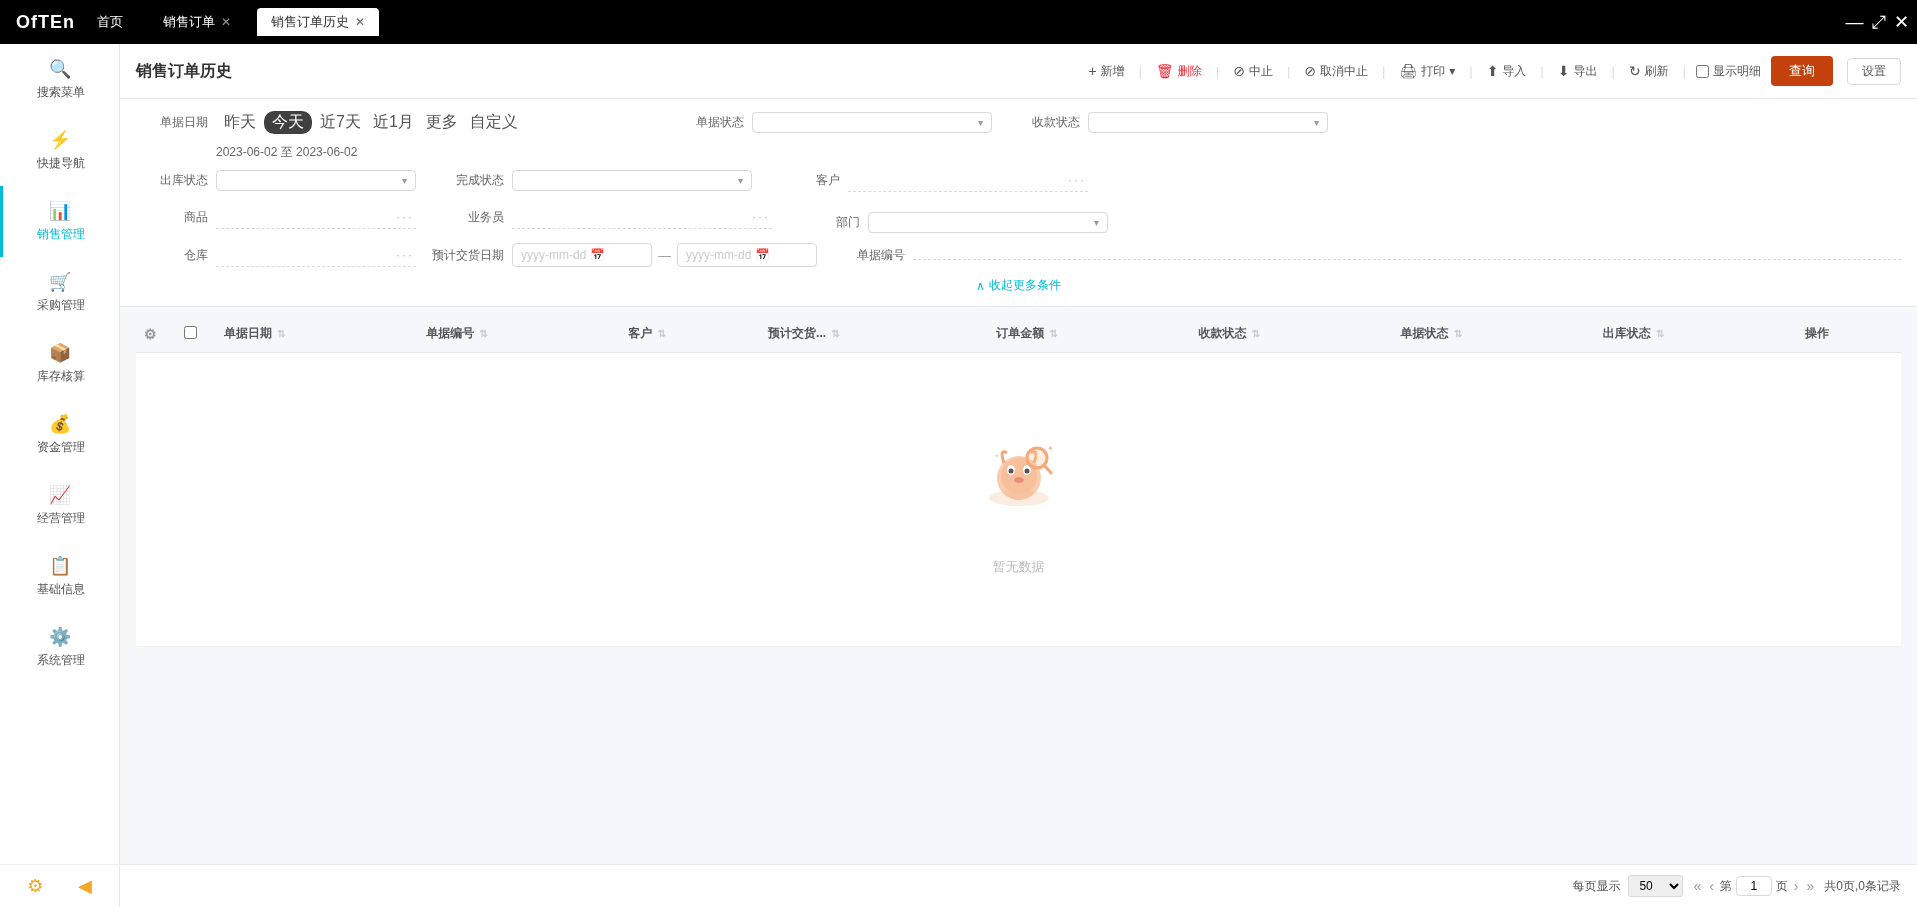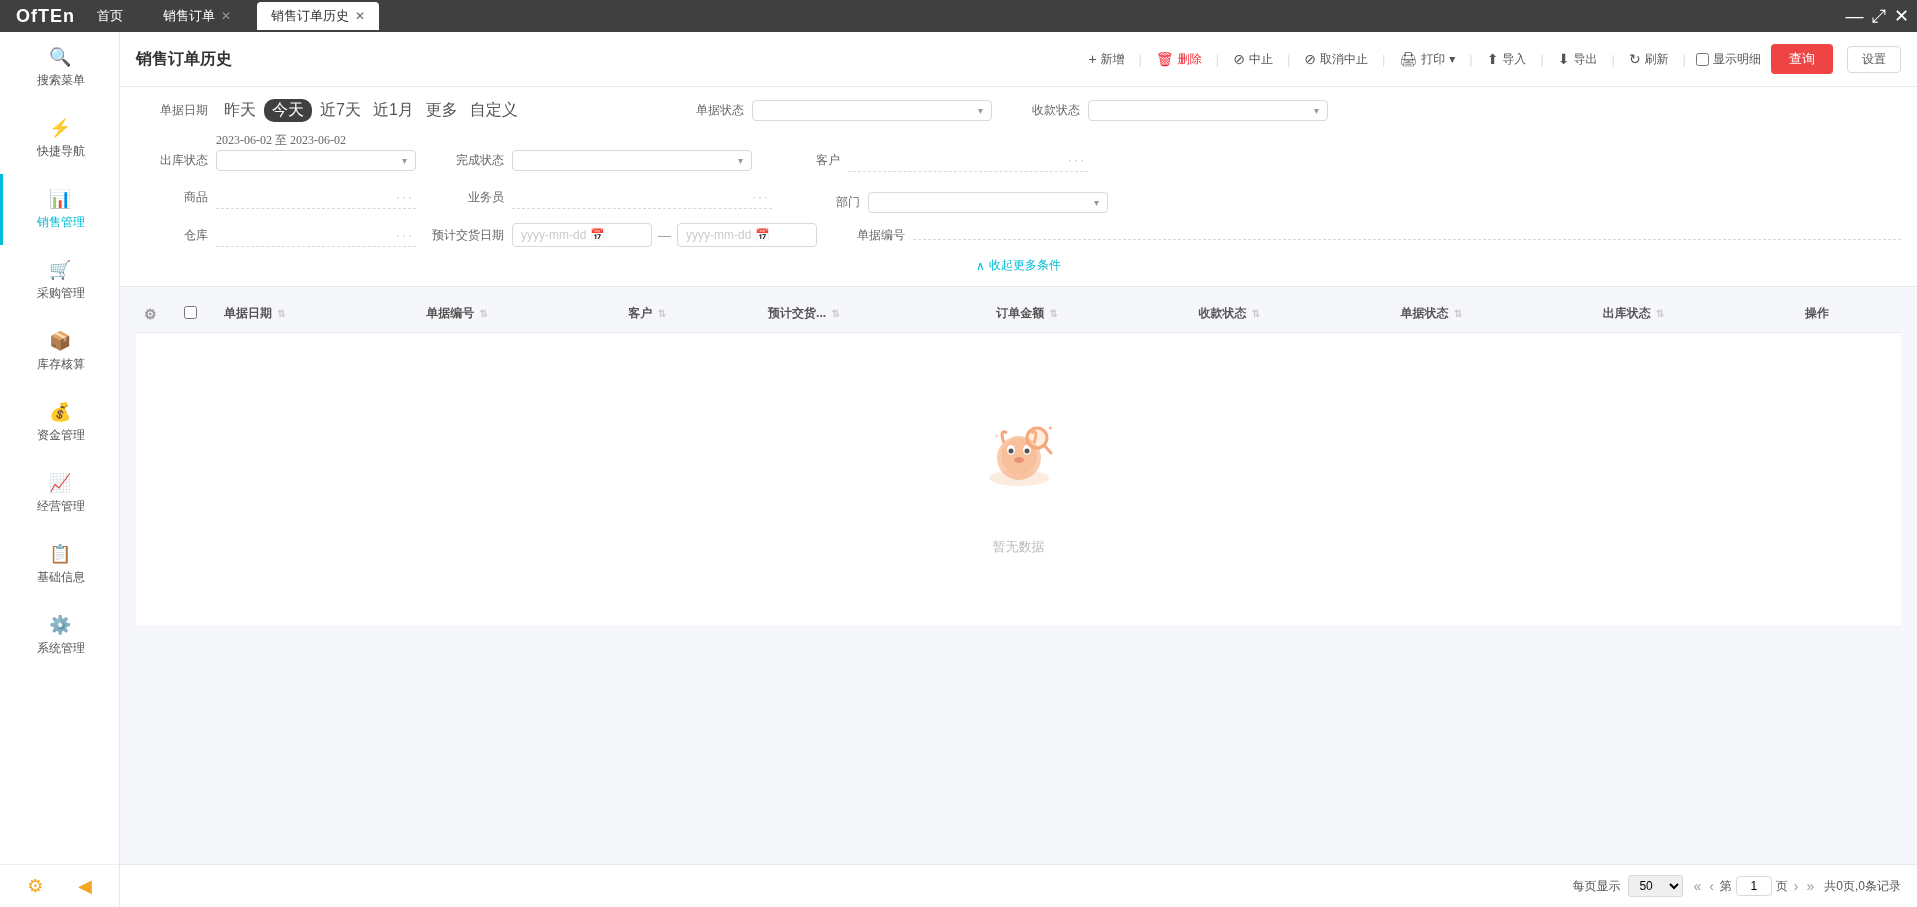--- a/index.html
+++ b/index.html
@@ -1,19 +1,19 @@
 <!DOCTYPE html>
 <html><head>
   <meta charset="utf-8">
   <style>
     * { box-sizing: border-box; margin: 0; padding: 0; }
     body { font-family: "Microsoft YaHei", Arial, sans-serif; font-size: 13px; background: #f0f2f5; color: #333; display: flex; flex-direction: column; height: 100vh; overflow: hidden; }
 
     
-    .top-bar { background: #404040; display: flex; align-items: center; height: 32px; padding: 0 8px; color: white; flex-shrink: 0; }
+    .top-bar { background: #000000; display: flex; align-items: center; height: 44px; padding: 0 8px; color: white; flex-shrink: 0; }
     .top-bar-tabs { display: flex; align-items: center; flex: 1; gap: 12px; }
     .tab { display: flex; align-items: center; padding: 0 14px; height: 28px; border-radius: 4px 4px 0 0; font-size: 13px; cursor: pointer; gap: 6px; color: white; }
     .tab.active { background: white; color: #333; }
     .tab-close { font-size: 12px; color: #999; cursor: pointer; }
     .tab.active .tab-close { color: #666; }
     .top-bar-actions { display: flex; align-items: center; gap: 8px; }
     .top-bar-actions span { color: white; cursor: pointer; font-size: 18px; }
 
     
     .main-layout { display: flex; flex: 1; overflow: hidden; }
@@ -31,21 +31,21 @@
 
     
     .page-header { background: white; padding: 12px 16px; display: flex; align-items: center; justify-content: space-between; border-bottom: 1px solid #e8e8e8; flex-shrink: 0; }
     .page-title { font-size: 16px; font-weight: bold; color: #333; }
     .header-actions { display: flex; align-items: center; gap: 10px; }
     .action-btn { display: flex; align-items: center; gap: 4px; font-size: 12px; color: #555; cursor: pointer; padding: 2px 4px; }
     .action-btn.danger { color: #f5222d; }
     .action-btn .btn-icon { font-size: 14px; }
     .display-toggle { display: flex; align-items: center; gap: 4px; font-size: 12px; color: #555; }
     .display-toggle input { cursor: pointer; }
-    .query-btn { background: #ef4444; color: white; border: none; border-radius: 4px; padding: 6px 18px; font-size: 13px; cursor: pointer; }
+    .query-btn { background: #c2410c; color: white; border: none; border-radius: 4px; padding: 6px 18px; font-size: 13px; cursor: pointer; }
     .settings-btn { background: white; color: #555; border: 1px solid #d9d9d9; border-radius: 4px; padding: 4px 14px; font-size: 12px; cursor: pointer; margin-left: 4px; }
 
     
     .filter-area { background: white; padding: 12px 16px; border-bottom: 1px solid #e8e8e8; flex-shrink: 0; }
     .filter-row { display: flex; align-items: center; margin-bottom: 10px; gap: 0; }
     .filter-label { width: 80px; text-align: right; color: #666; font-size: 12px; flex-shrink: 0; padding-right: 8px; }
     .filter-control { display: flex; align-items: center; flex: 1; max-width: 440px; }
     .date-quick { display: flex; align-items: center; gap: 4px; margin-left: 4px; }
     .date-btn { font-size: 16px; color: #555; cursor: pointer; padding: 1px 4px; }
     .date-btn.active { background: #404040; color: white; border-radius: 10px; padding: 1px 8px; }
@@ -235,21 +235,21 @@
         </div>
         <div style="margin-left: 16px; display: flex; align-items: center; flex: 1; max-width: 320px;">
           <span class="filter-label">收款状态</span>
           <div class="select-field" style="flex: 1;">
             <span></span>
             <span class="chevron">▾</span>
           </div>
         </div>
       </div>
 
-      <div style="padding-left: 80px; margin-bottom: 0; font-family: Liberation Serif, serif;">
+      <div style="padding-left: 80px; margin-bottom: 8px;">
         <span class="date-range">2023-06-02 至 2023-06-02</span>
       </div>
 
       <div class="filter-row">
         <span class="filter-label">出库状态</span>
         <div class="select-field" style="min-width: 200px;">
           <span></span>
           <span class="chevron">▾</span>
         </div>
         <div style="margin-left: 16px; display: flex; align-items: center; flex: 1; max-width: 320px;">

